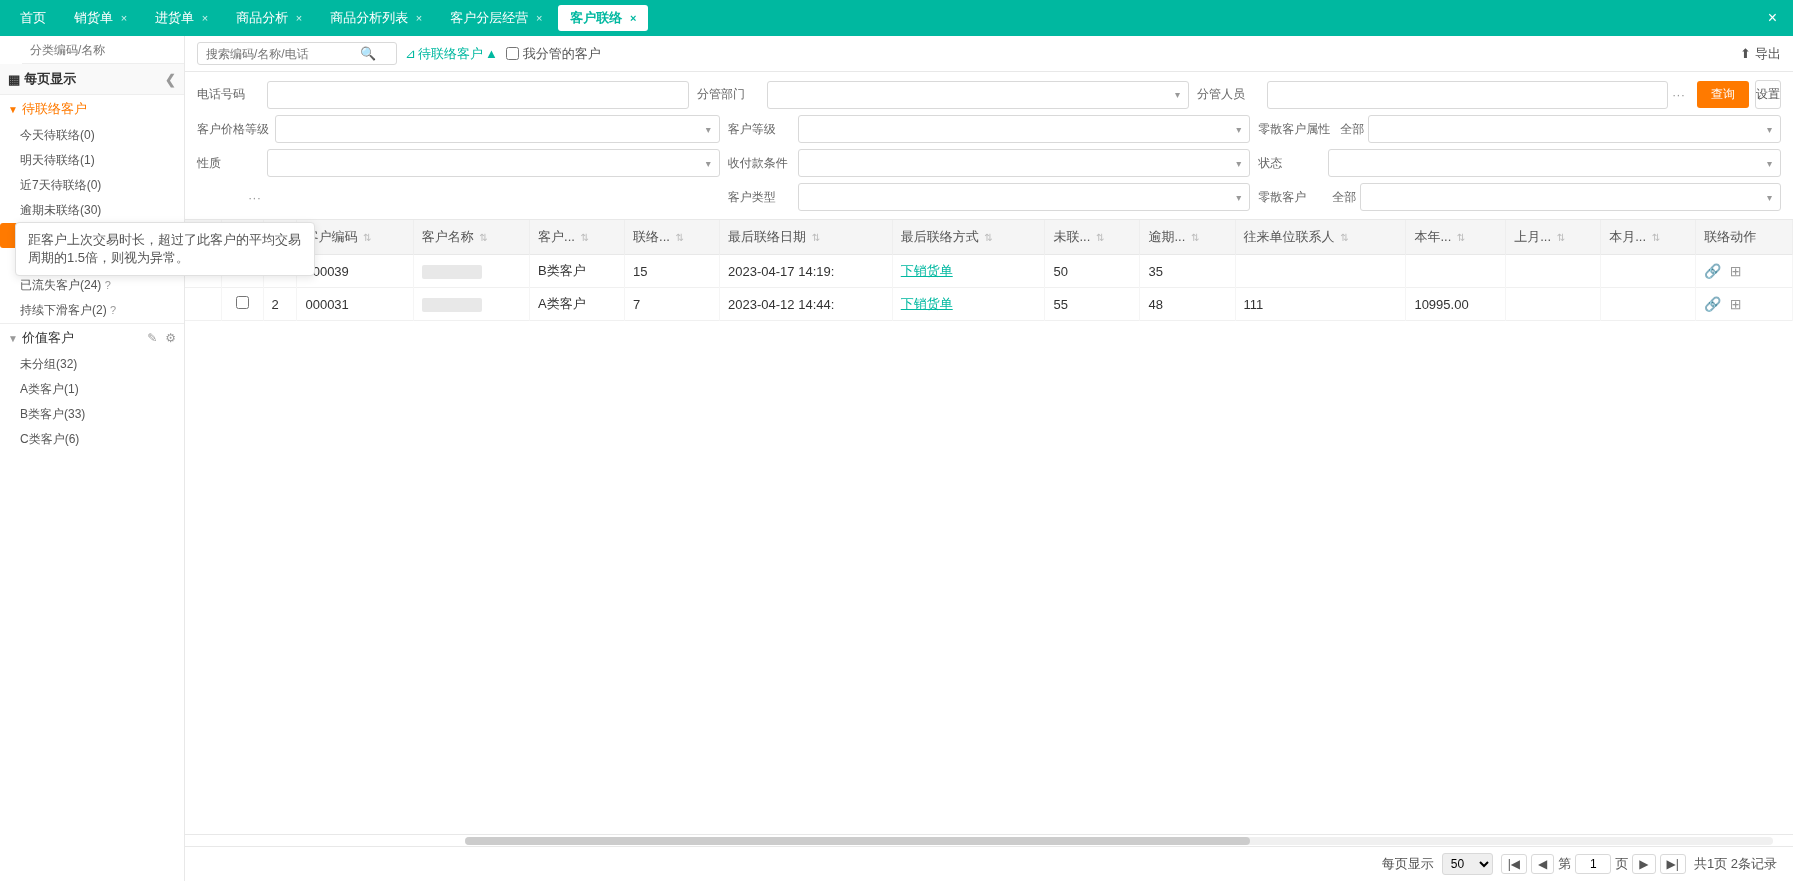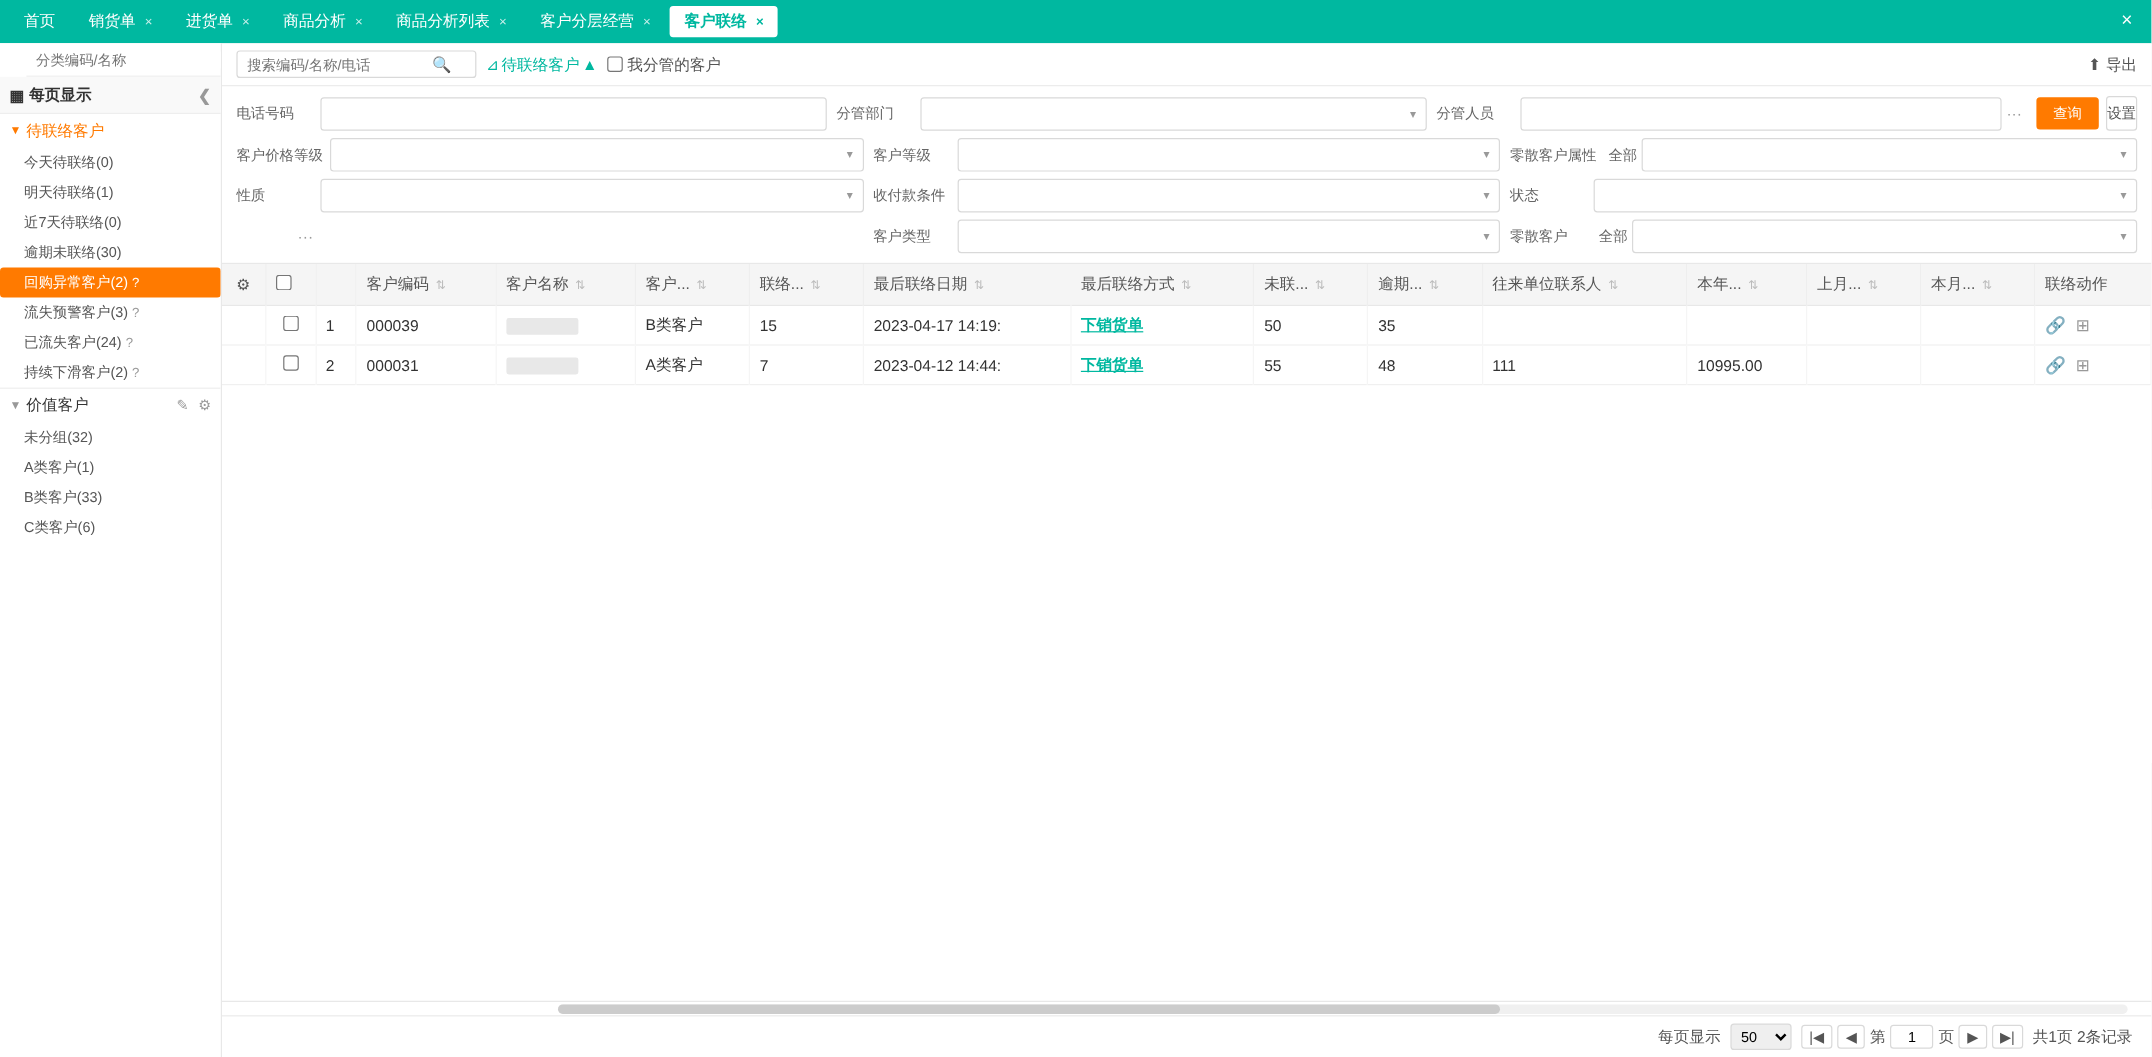--- a/index.html
+++ b/index.html
@@ -318,21 +318,21 @@
       background: #fff;
     }
     tbody td {
       padding: 7px 8px;
       color: #333;
       white-space: nowrap;
       border-right: 1px solid #f5f5f5;
     }
     tbody td:first-child { text-align: center; color: #999; }
     .td-checkbox { text-align: center !important; }
-    .link-text { color: #00b8a0; cursor: pointer; text-decoration: underline; font-weight: bold; }
+    .link-text { color: #00b8a0; cursor: pointer; text-decoration: underline; }
     .action-icons { display: flex; gap: 8px; align-items: center; }
     .action-icon { color: #999; cursor: pointer; font-size: 14px; }
     .sort-icon { color: #bbb; font-size: 10px; margin-left: 2px; }
     .gear-col { width: 28px; text-align: center; }
 
     
     .pagination-bar {
       background: #fff;
       border-top: 1px solid #e8e8e8;
       padding: 6px 16px;
@@ -571,20 +571,23 @@
           <span class="cond-label">零散客户</span>
           <span class="cond-inline-label">全部</span>
           <div class="cond-select" style="flex:1;">
             <span></span>
             <span class="arrow">▾</span>
           </div>
         </div>
       </div>
     </div>
 
+    <div class="tooltip-box">
+      <span>距客户上次交易时长，超过了此客户的平均交易周期的1.5倍，则视为异常。</span>
+    </div>
 
     <div class="table-area">
       <table>
         <thead>
           <tr>
             <th class="gear-col">⚙</th>
             <th><input type="checkbox" style=""></th>
             <th></th>
             <th>客户编码 <span class="sort-icon">⇅</span></th>
             <th>客户名称 <span class="sort-icon">⇅</span></th>

